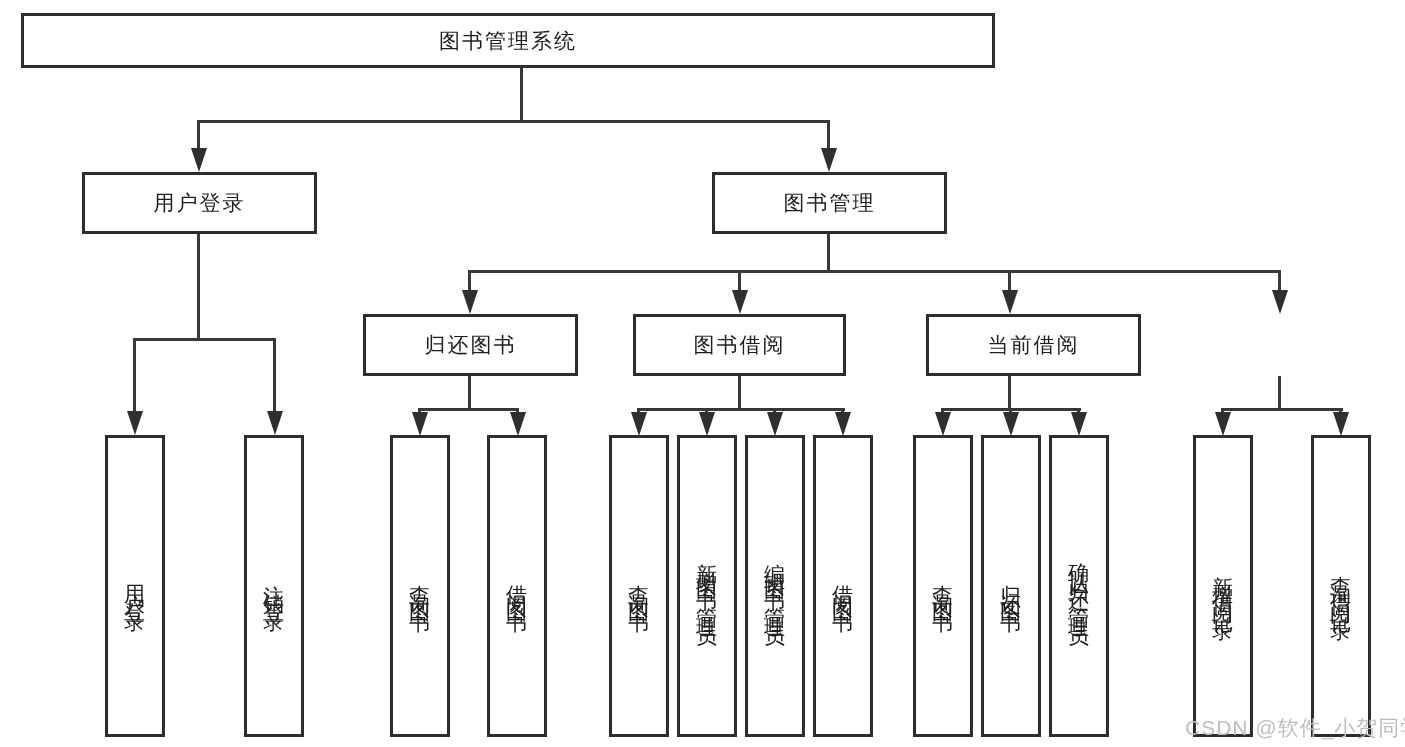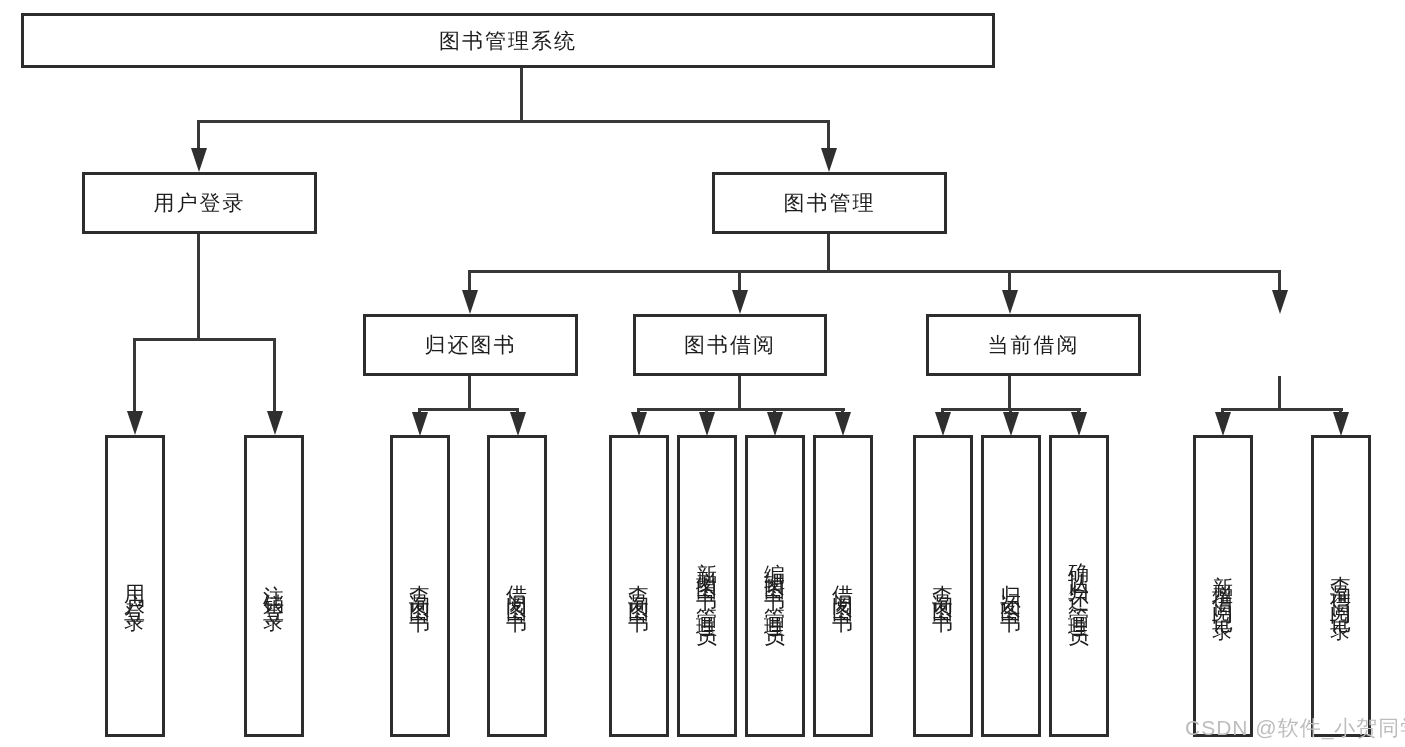--- a/index.html
+++ b/index.html
@@ -78,21 +78,21 @@
   <div class="line" style="left:738px;top:270px;width:3px;height:22px;"></div>
   <div class="arrow" style="left:732px;top:290px;"></div>
   <div class="line" style="left:1008px;top:270px;width:3px;height:22px;"></div>
   <div class="arrow" style="left:1002px;top:290px;"></div>
   <div class="line" style="left:1278px;top:270px;width:3px;height:22px;"></div>
   <div class="arrow" style="left:1272px;top:290px;"></div>
 
   <div class="box" style="left:363px;top:314px;width:215px;height:62px;">
     <span class="hlabel">归还图书</span>
   </div>
-  <div class="box" style="left:633px;top:314px;width:194px;height:62px;">
+  <div class="box" style="left:633px;top:314px;width:213px;height:62px;">
     <span class="hlabel">图书借阅</span>
   </div>
   <div class="box" style="left:903px;top:314px;width:215px;height:62px;margin-left:23px;">
     <span class="hlabel">当前借阅</span>
   </div>
 
   <div class="line" style="left:468px;top:376px;width:3px;height:32px;"></div>
   <div class="line" style="left:418px;top:408px;width:101px;height:3px;"></div>
   <div class="line" style="left:418px;top:408px;width:3px;height:6px;"></div>
   <div class="arrow" style="left:412px;top:412px;"></div>

